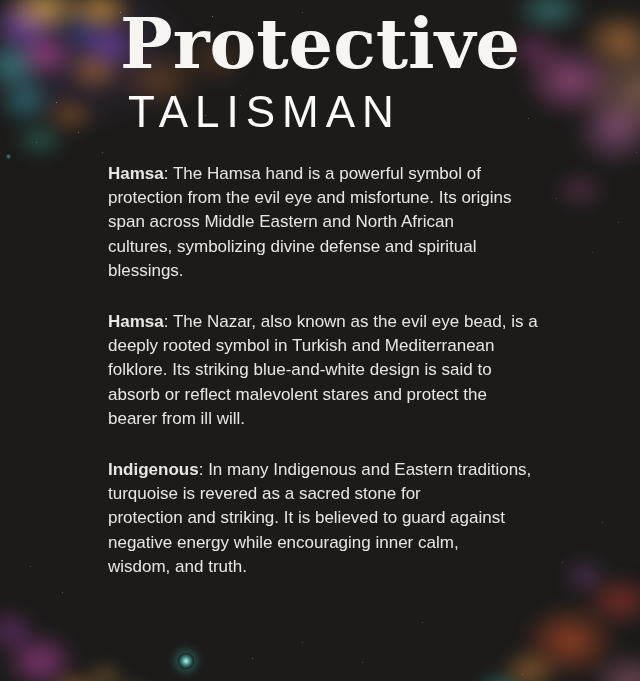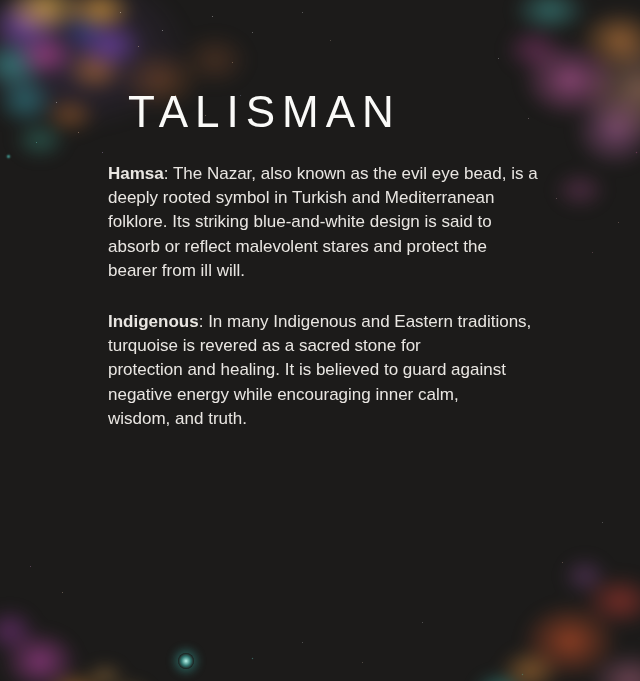--- a/index.html
+++ b/index.html
@@ -123,29 +123,35 @@
 <body>
 
 <div class="poster">
   <div class="nebula nebula-tl"></div>
   <div class="nebula nebula-tr"></div>
   <div class="nebula nebula-bl"></div>
   <div class="nebula nebula-br"></div>
   <div class="stars"></div>
   <div class="star-big"></div>
 
+  <h1 class="title">Protective</h1>
   <div class="subtitle">TALISMAN</div>
 
   <div class="content">
+    <p class="section"><span class="term">Hamsa</span><span class="sep">: </span><span class="desc">The Hamsa hand is a powerful symbol of
+protection from the evil eye and misfortune. Its origins
+span across Middle Eastern and North African
+cultures, symbolizing divine defense and spiritual
+blessings.</span></p>
 
     <p class="section"><span class="term">Hamsa</span><span class="sep">: </span><span class="desc">The Nazar, also known as the evil eye bead, is a
 deeply rooted symbol in Turkish and Mediterranean
 folklore. Its striking blue-and-white design is said to
 absorb or reflect malevolent stares and protect the
 bearer from ill will.</span></p>
 
     <p class="section"><span class="term">Indigenous</span><span class="sep">: </span><span class="desc">In many Indigenous and Eastern traditions,
 turquoise is revered as a sacred stone for
-protection and healing. It is believed to guard against
+protection and striking. It is believed to guard against
 negative energy while encouraging inner calm,
 wisdom, and truth.</span></p>
   </div>
 </div>
 
 </body></html>

